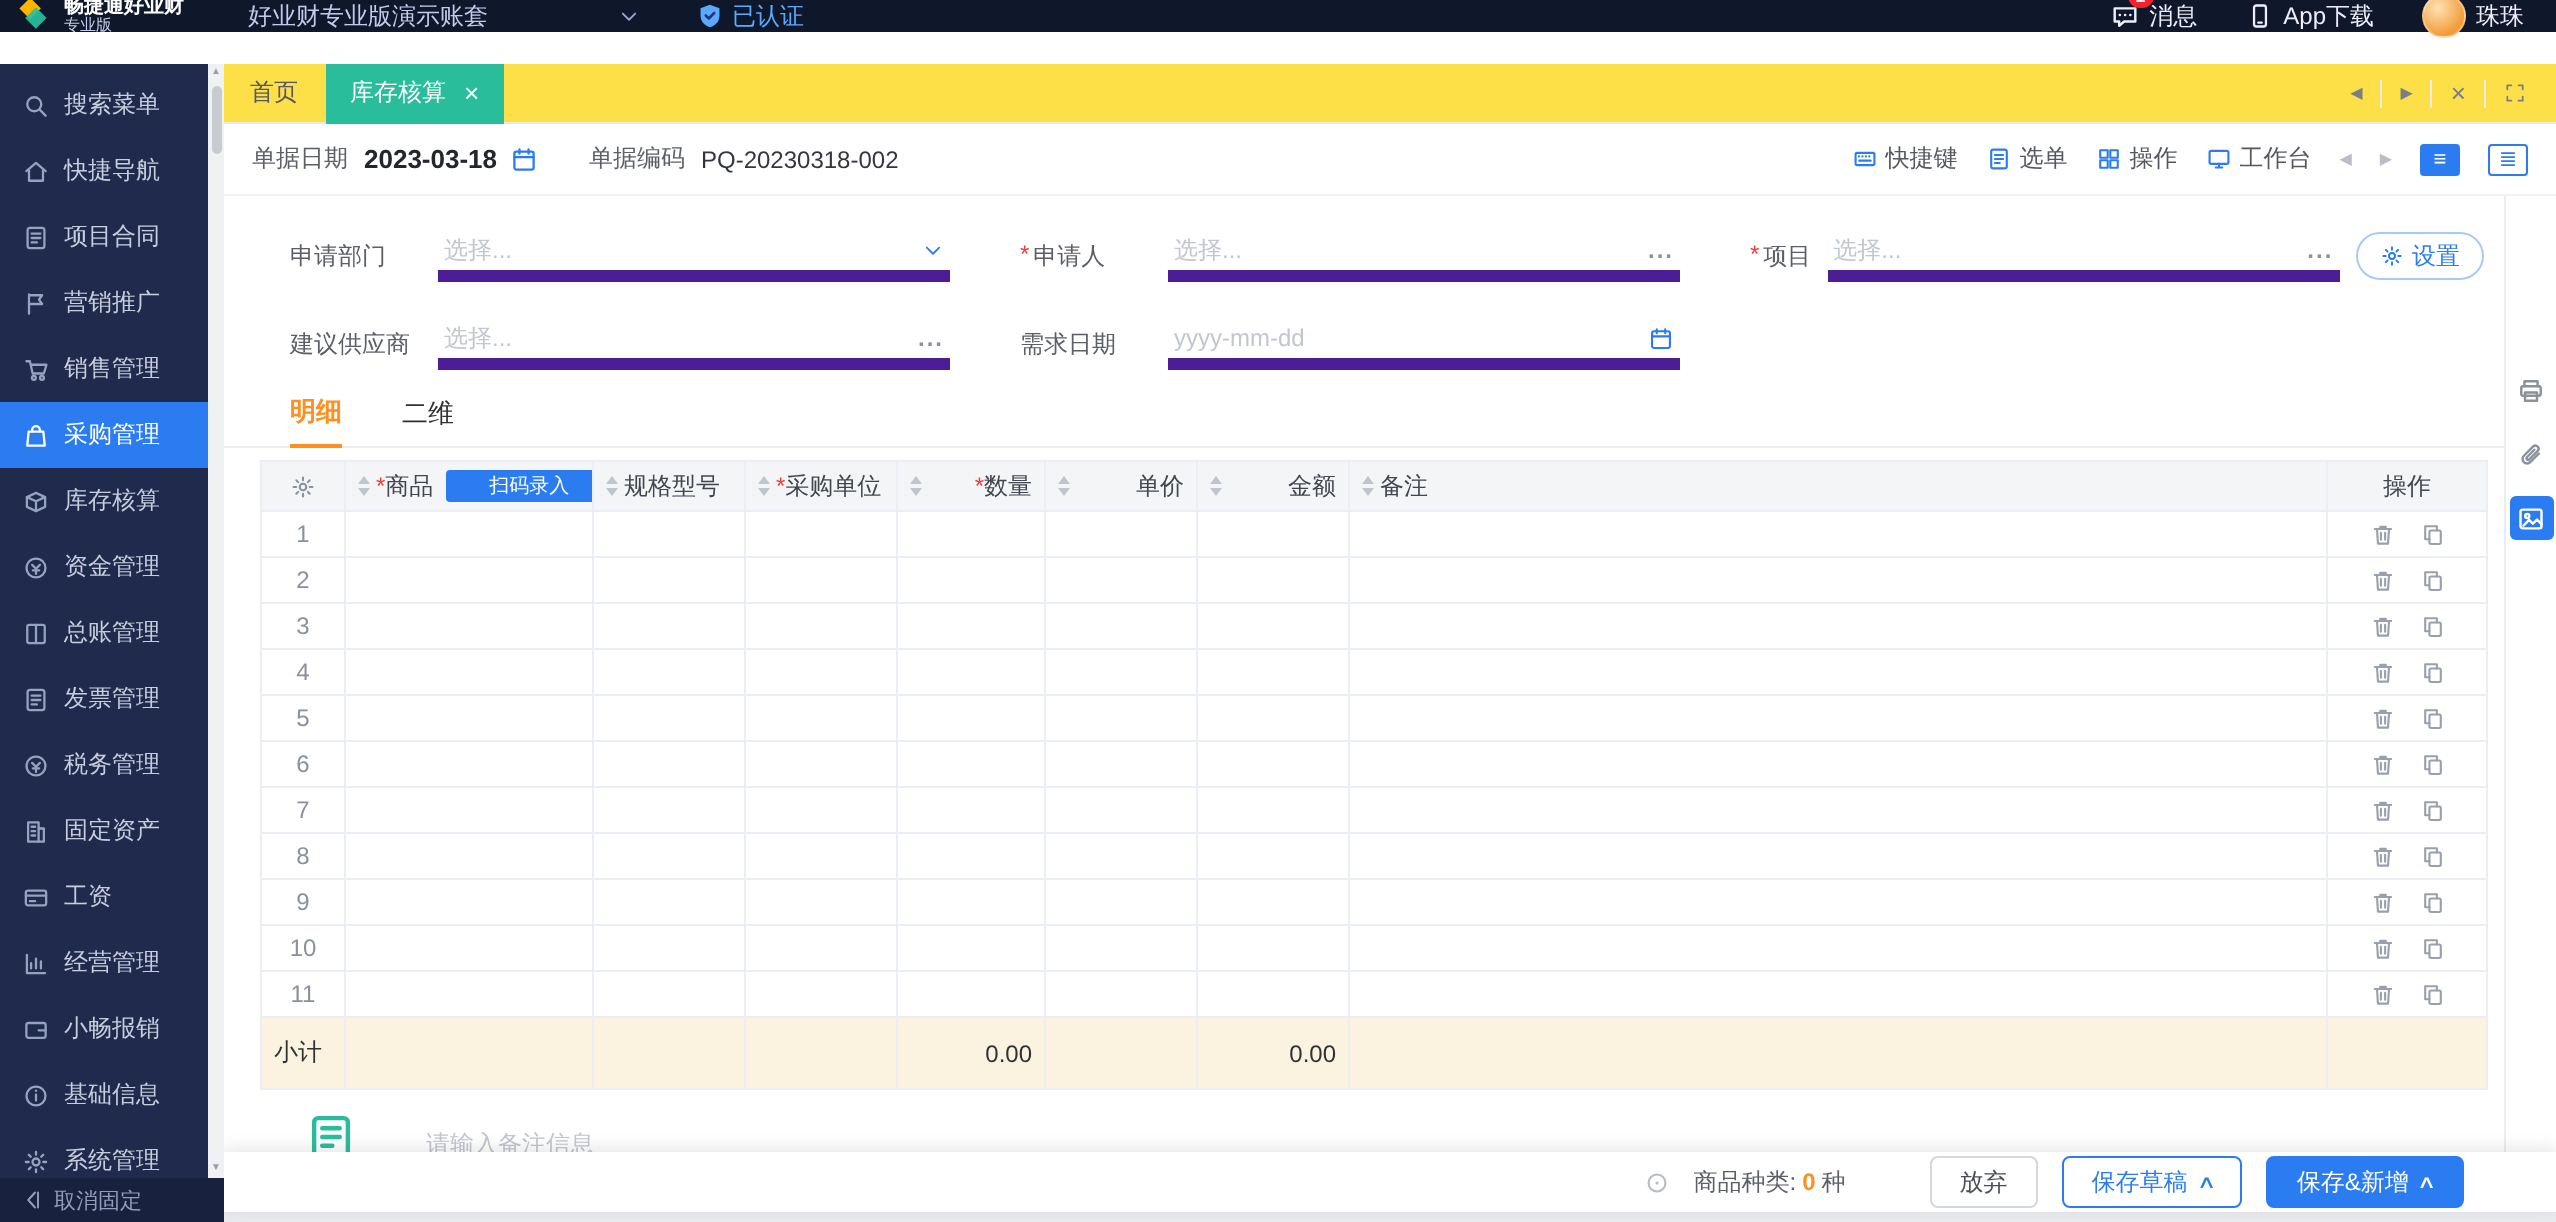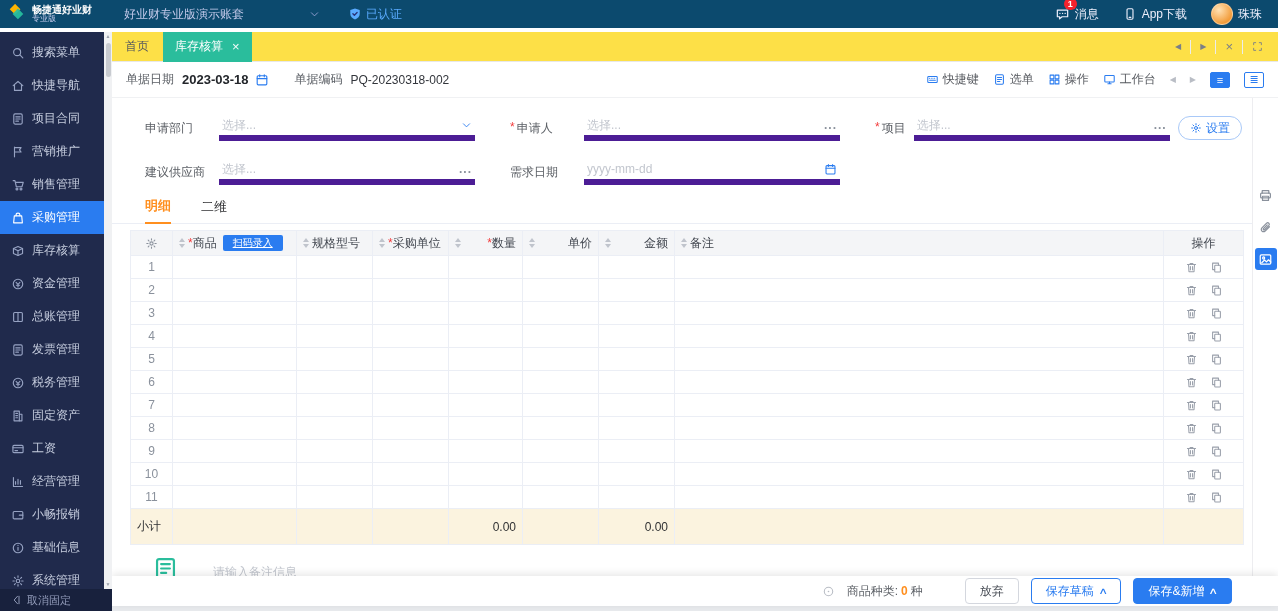--- a/index.html
+++ b/index.html
@@ -1,21 +1,21 @@
 <!DOCTYPE html>
 <html><head>
 <meta charset="utf-8">
 <style>
   * { margin:0; padding:0; box-sizing:border-box; }
   html,body { background:#d8d8d8; }
   body { font-family:"Liberation Sans","DejaVu Sans",sans-serif; font-size:12px; color:#33363c; }
   #app { position:relative; width:1278px; height:611px; background:#fff; overflow:hidden; }
 
   
-  .topbar { position:absolute; top:0; left:0; right:0; height:28px; background:#0c4a6e; display:flex; align-items:center; color:#e6e9f8; z-index:5; }
+  .topbar { position:absolute; top:0; left:0; right:0; height:16px; background:#0f172a; display:flex; align-items:center; color:#e6e9f8; z-index:5; }
   .logo { width:112px; flex:none; display:flex; align-items:center; gap:6px; padding-left:7px; }
   .logo-txt { display:flex; flex-direction:column; line-height:1.1; }
   .logo-t1 { font-size:10px; font-weight:700; color:#fff; }
   .logo-t2 { font-size:8px; color:#c3c9ea; }
   .account { margin-left:12px; width:196px; color:#c3c9ea; display:flex; align-items:center; justify-content:space-between; cursor:pointer; }
   .account .chev { color:#9aa3d6; display:flex; }
   .verified { margin-left:28px; color:#5aabff; display:flex; align-items:center; gap:4px; }
   .tb-right { margin-left:auto; display:flex; align-items:center; gap:24px; padding-right:16px; }
   .tb-item { display:flex; align-items:center; gap:5px; cursor:pointer; color:#eceefb; }
   .msg { position:relative; }
@@ -88,21 +88,21 @@
   .grid thead th { background:#f4f5f7; color:#41464f; font-weight:400; height:25px; }
   .c-num { text-align:center; color:#8a919c; }
   .al-r { text-align:right; }
   .th-in { display:flex; align-items:center; gap:3px; }
   .th-in.sb { justify-content:space-between; }
   .th-lab { display:inline-flex; align-items:center; }
   .sort { display:inline-flex; flex-direction:column; gap:2px; cursor:pointer; }
   .sort i { width:0; height:0; border-left:3px solid transparent; border-right:3px solid transparent; }
   .sort .s-u { border-bottom:4px solid #c0c4cc; }
   .sort .s-d { border-top:4px solid #c0c4cc; }
-  .scan { background:#2a7cf0; color:#fff; font-size:10px; padding:1px 10px; border-radius:2px; margin-left:6px; cursor:pointer;text-decoration:underline; }
+  .scan { background:#2a7cf0; color:#fff; font-size:10px; padding:1px 22px; border-radius:2px; margin-left:6px; cursor:pointer; }
   .c-act { text-align:center; }
   .gear-ic { display:inline-flex; color:#8a919c; vertical-align:middle; cursor:pointer; }
   .act-ic { color:#9aa0ab; margin:0 6px; cursor:pointer; display:inline-flex; vertical-align:middle; }
   tr.subtotal td { background:#fbf3df; height:36px; }
   .st-l { color:#303133; }
   .st-v { font-weight:400; color:#303133; }
 
   .remarkrow { flex:1; min-height:0; overflow:hidden; display:flex; align-items:flex-start; gap:28px; padding:10px 0 0 33px; }
   .rm-iconbox { display:flex; flex-direction:column; align-items:center; gap:2px; color:#2abd9c; }
   .rm-ic { display:flex; }

